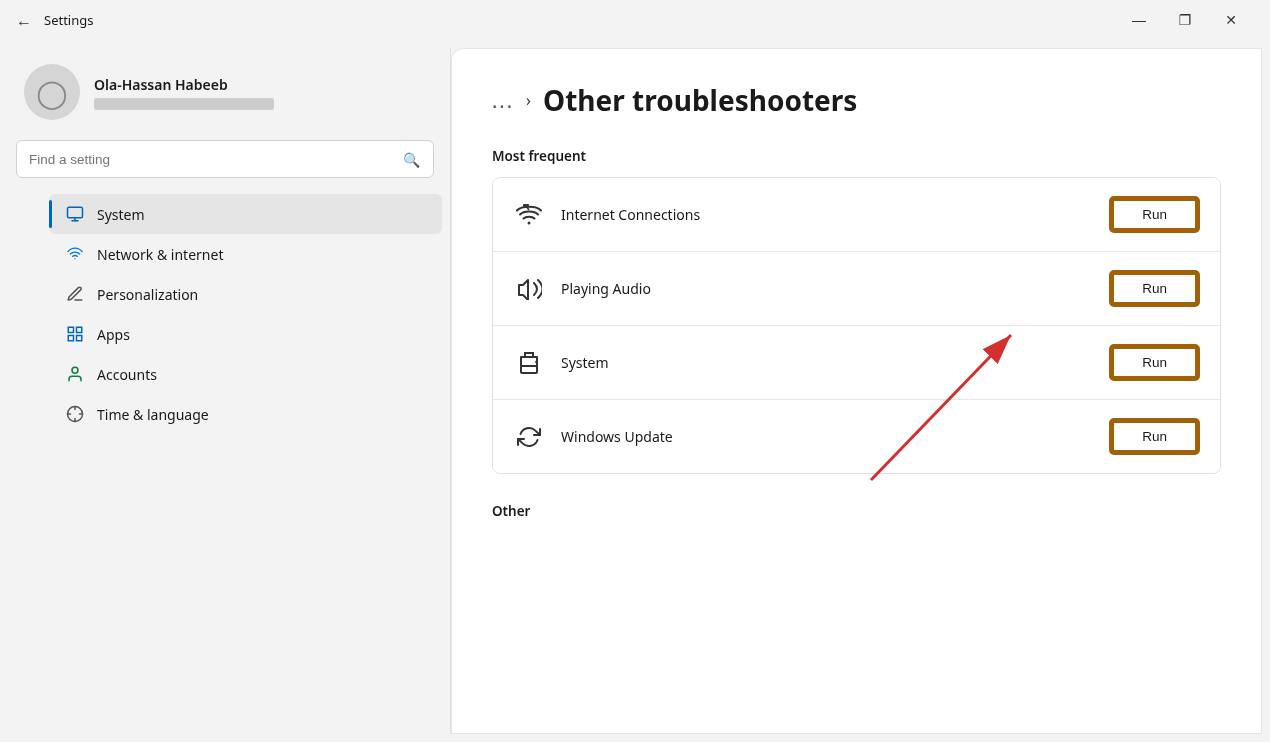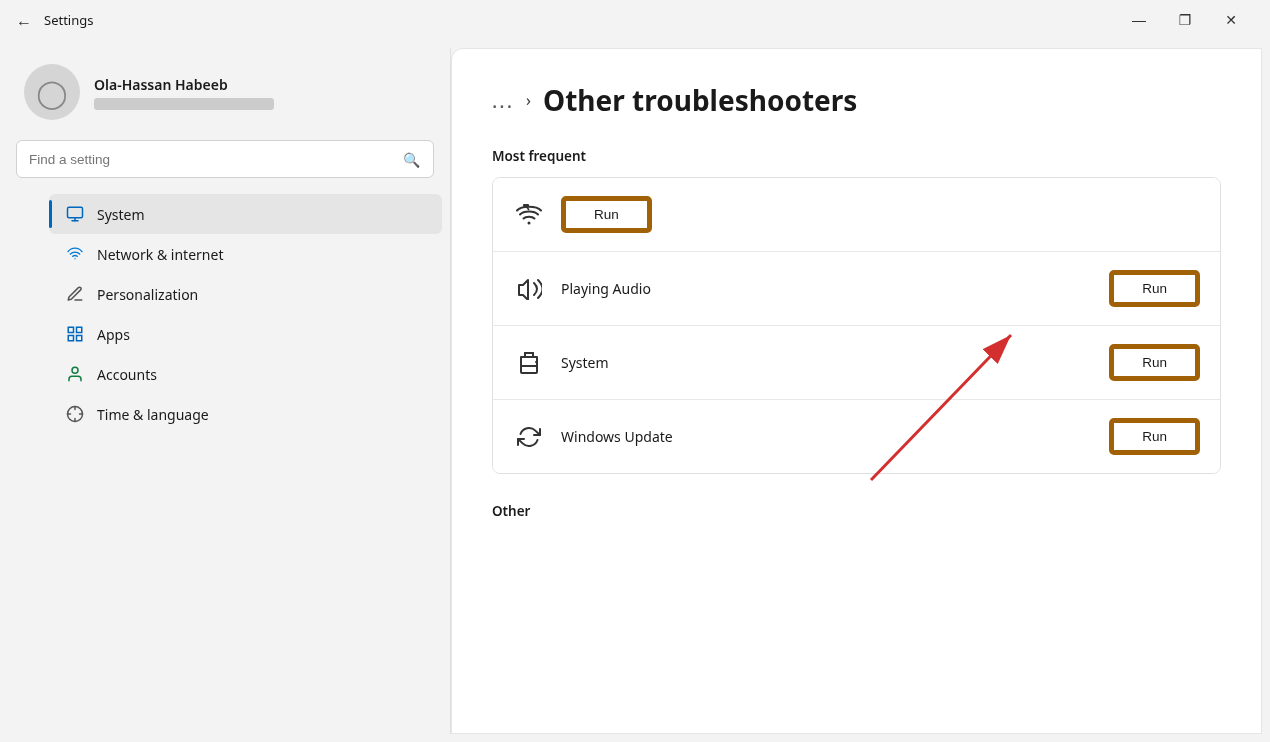--- a/index.html
+++ b/index.html
@@ -391,20 +391,21 @@
           <div class="ts-icon">
             <svg width="26" height="22" viewBox="0 0 26 22" fill="none">
               <path d="M1 6.5C5.5 1.5 20.5 1.5 25 6.5" stroke="#333" stroke-width="2" stroke-linecap="round"></path>
               <path d="M4 10.5C7.5 6.5 18.5 6.5 22 10.5" stroke="#333" stroke-width="2" stroke-linecap="round"></path>
               <path d="M7.5 14.5C9.8 12 16.2 12 18.5 14.5" stroke="#333" stroke-width="2" stroke-linecap="round"></path>
               <circle cx="13" cy="19" r="1.5" fill="#333"></circle>
               <line x1="13" y1="6" x2="10" y2="2" stroke="#333" stroke-width="1.5"></line>
               <rect x="7" y="0" width="6" height="3" rx="1" fill="#333"></rect>
             </svg>
           </div>
+          <span class="ts-name">Internet Connections</span>
           <button class="run-btn">Run</button>
         </div>
 
         <div class="troubleshooter-item">
           <div class="ts-icon">
             <svg width="26" height="22" viewBox="0 0 26 22" fill="none">
               <path d="M3 7h4l5-5v20l-5-5H3V7z" stroke="#333" stroke-width="2" fill="none" stroke-linejoin="round"></path>
               <path d="M18 5c2 2 3 4.5 3 6s-1 4-3 6" stroke="#333" stroke-width="2" stroke-linecap="round"></path>
               <path d="M22 2c3 3 4.5 6.5 4.5 9s-1.5 6-4.5 9" stroke="#333" stroke-width="2" stroke-linecap="round"></path>
             </svg>

